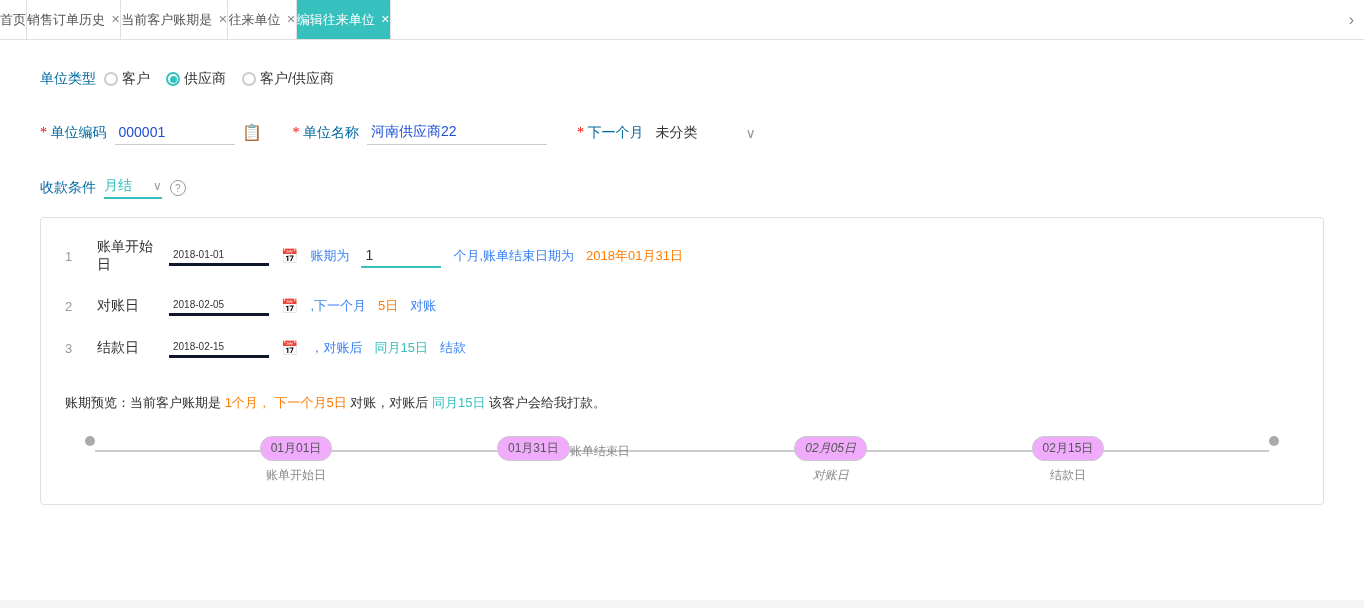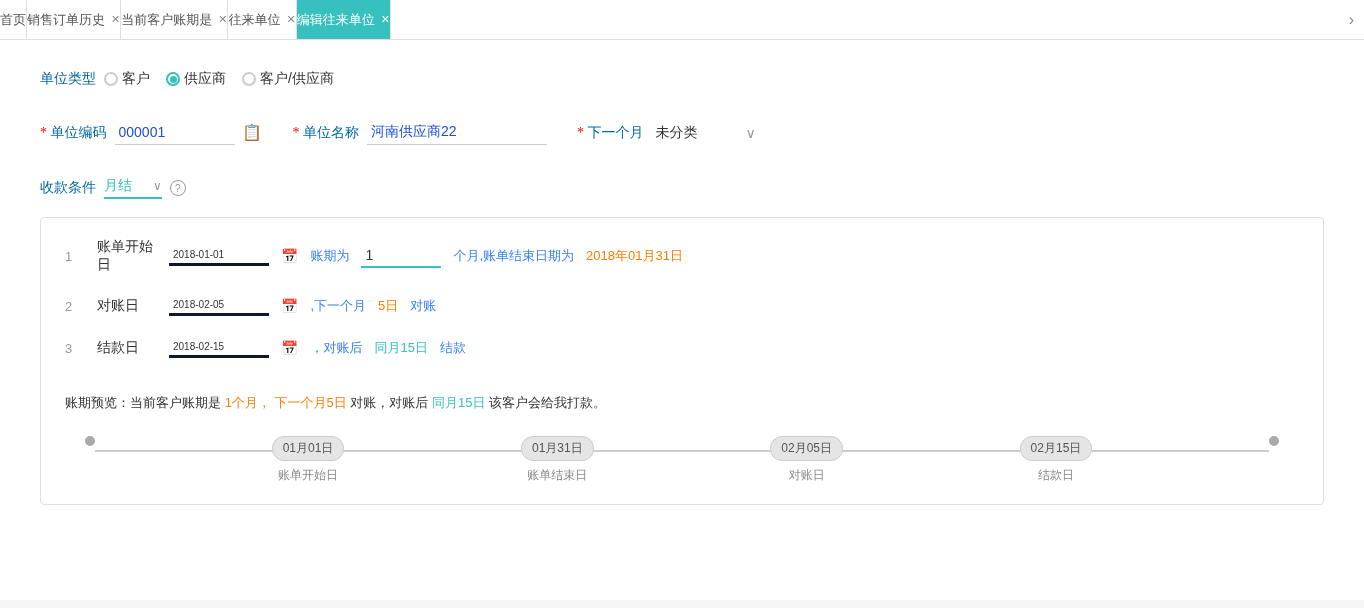--- a/index.html
+++ b/index.html
@@ -192,21 +192,21 @@
     .highlight-green { color: #36c0be; }
 
     
     .preview-section {
       margin-top: 12px;
       padding: 14px 0;
       font-size: 13px;
       color: #333;
     }
     .timeline-box {
-      background: #e5e5e5;
+      background: #f0abfc;
       border: 1px solid #ccc;
       border-radius: 12px;
       padding: 3px 10px;
       font-size: 12px;
       color: #555;
       white-space: nowrap;
       position: relative;
       z-index: 2;
     }
     .timeline-label {
@@ -353,26 +353,26 @@
 
         <div style="display:flex; flex-direction:column; align-items:center;">
           <div style="width:10px;height:10px;border-radius:50%;background:#aaa;border:2px solid #aaa;z-index:2;"></div>
         </div>
 
         <div style="display:flex; flex-direction:column; align-items:center;">
           <div class="timeline-box">01月01日</div>
           <div class="timeline-label">账单开始日</div>
         </div>
 
-        <div style="display:flex; flex-direction:column; align-items:center;">
+        <div style="display:flex; flex-direction:row; align-items:center;">
           <div class="timeline-box">01月31日</div>
           <div class="timeline-label">账单结束日</div>
         </div>
 
-        <div style="display:flex; flex-direction:column; align-items:center;">
+        <div style="display:flex; flex-direction:column; align-items:center;font-style:italic;">
           <div class="timeline-box">02月05日</div>
           <div class="timeline-label">对账日</div>
         </div>
 
         <div style="display:flex; flex-direction:column; align-items:center;">
           <div class="timeline-box">02月15日</div>
           <div class="timeline-label">结款日</div>
         </div>
 
         <div style="display:flex; flex-direction:column; align-items:center;">

